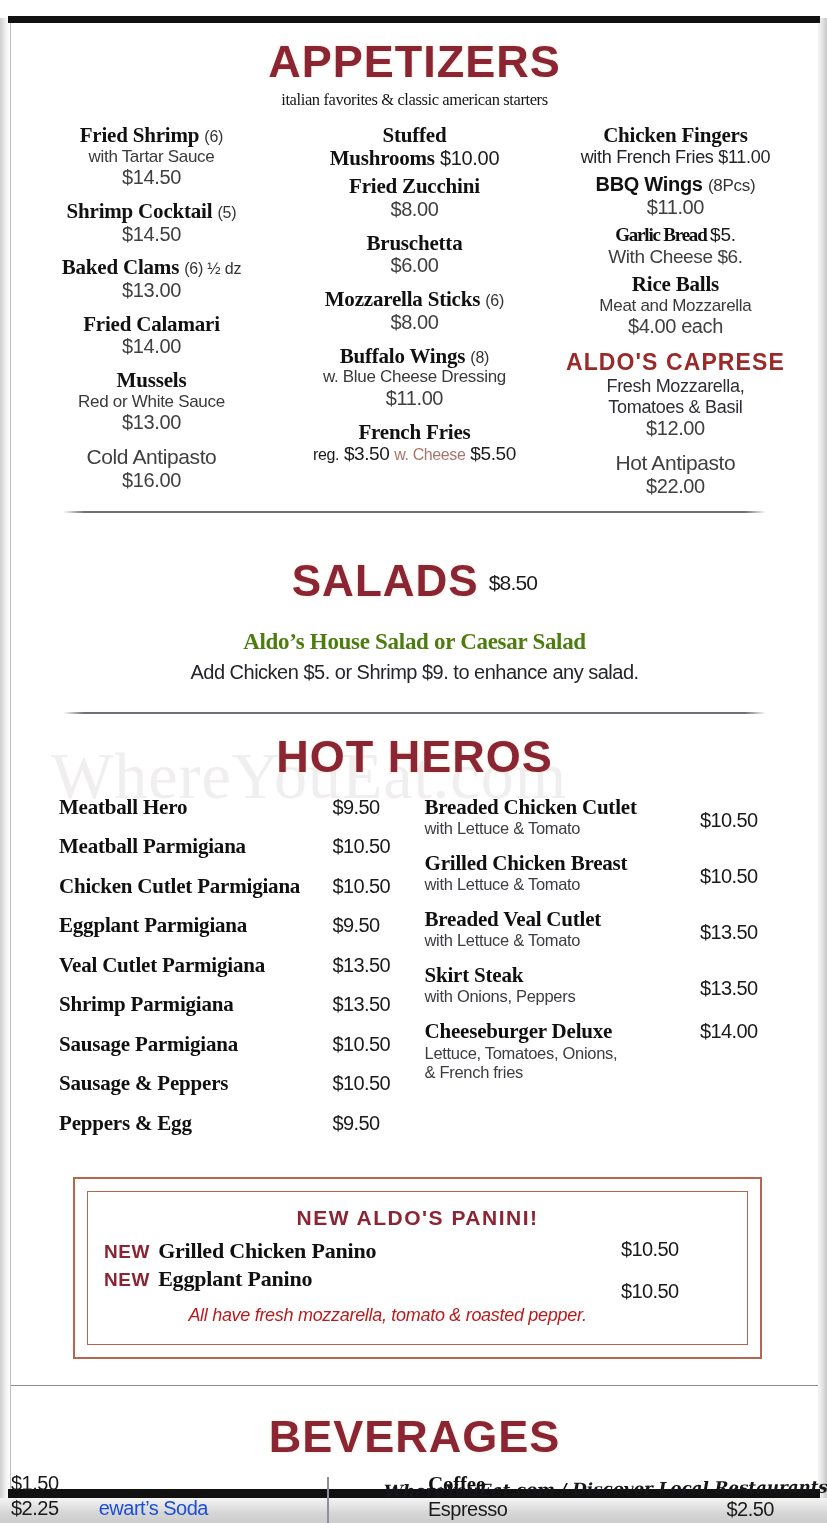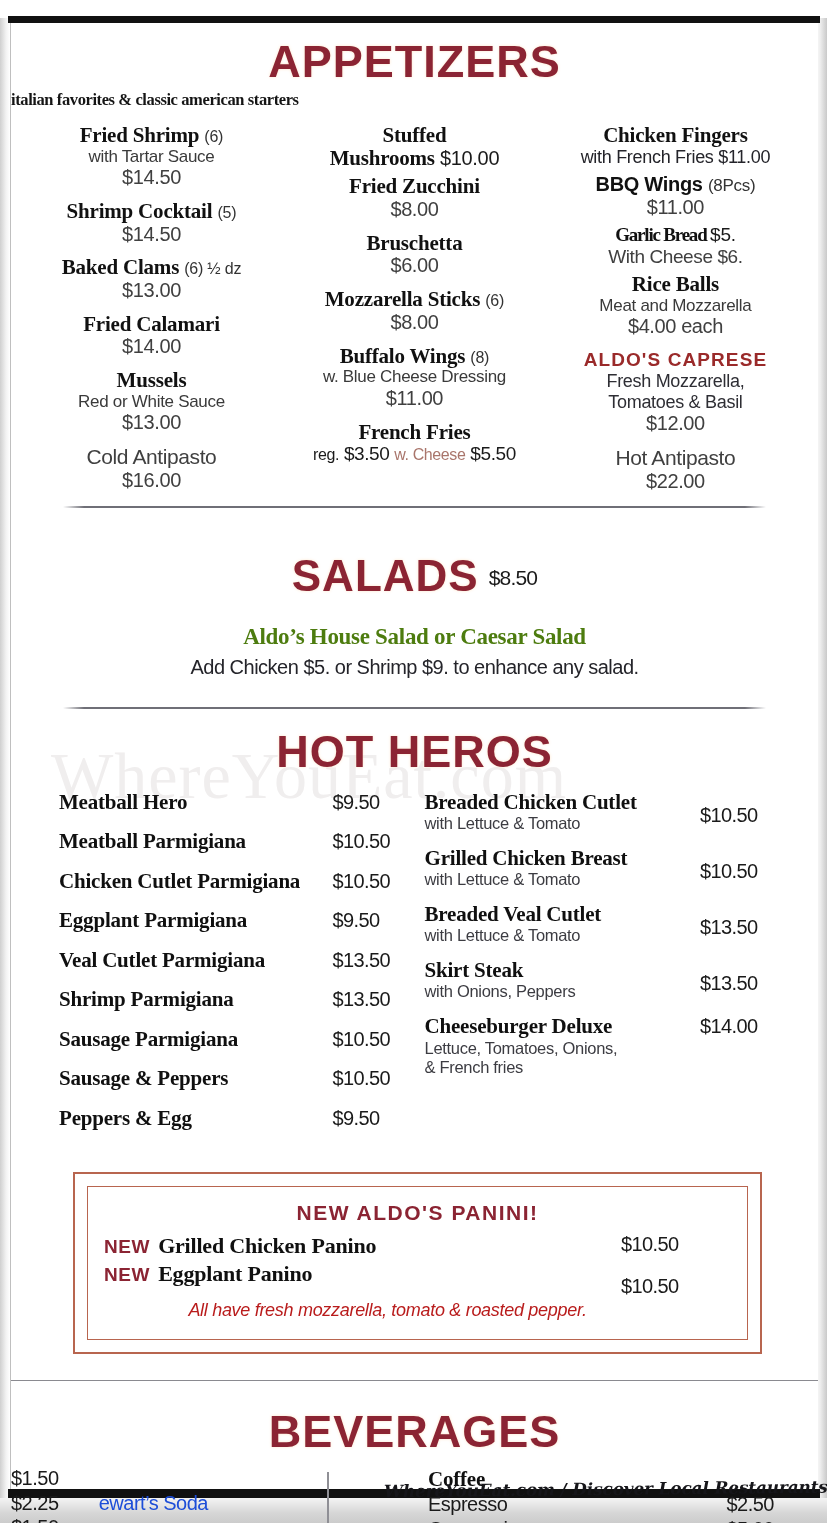--- a/index.html
+++ b/index.html
@@ -83,22 +83,23 @@
   }
   .rule {
     height: 2px;
     background: linear-gradient(to right,#ffffff 0%,#6f6f77 3%,#6f6f77 97%,#ffffff 100%);
   }
 
   
   #appetizers { position: relative; z-index: 2; padding-top: 14px; }
   #appetizers .sect-title { font-size: 45px; line-height: 50px; }
   .sub-tag {
+    text-align: center;
     font-family: "Liberation Serif", serif;
-    font-weight: bold;
+    font-weight: normal;
     font-size: 16.5px;
     color: #151515;
     letter-spacing: -0.4px;
     margin-top: 3px;
   }
   .app-cols {
     display: flex;
     margin-top: 14px;
     padding: 0 12px;
   }
@@ -147,21 +148,21 @@
     font-size: 20px;
     color: #111;
     letter-spacing: -0.3px;
   }
   .an-sans-bold .qty {
     font-weight: normal; font-size: 17px; color: #333;
   }
   .caprese-head {
     font-family: "Liberation Sans", sans-serif;
     font-weight: bold;
-    font-size: 19px;
+    font-size: 23px;
     color: #9a2a2a;
     letter-spacing: 1.1px;
   }
   .ff-line {
     font-family: "Liberation Sans", sans-serif;
     font-size: 19px;
     color: #1a1a1a;
     letter-spacing: -0.4px;
   }
   .ff-line .reg { font-size: 16px; }

